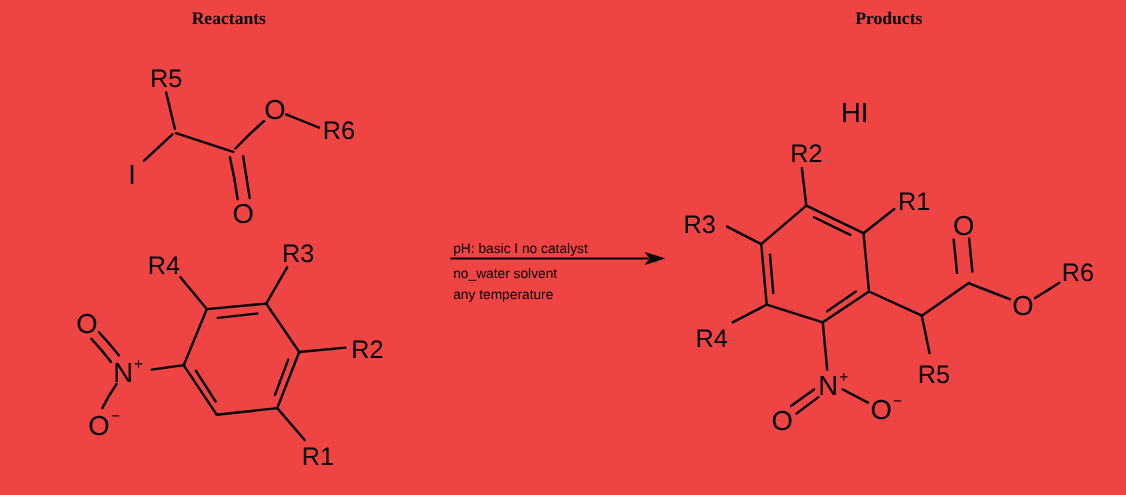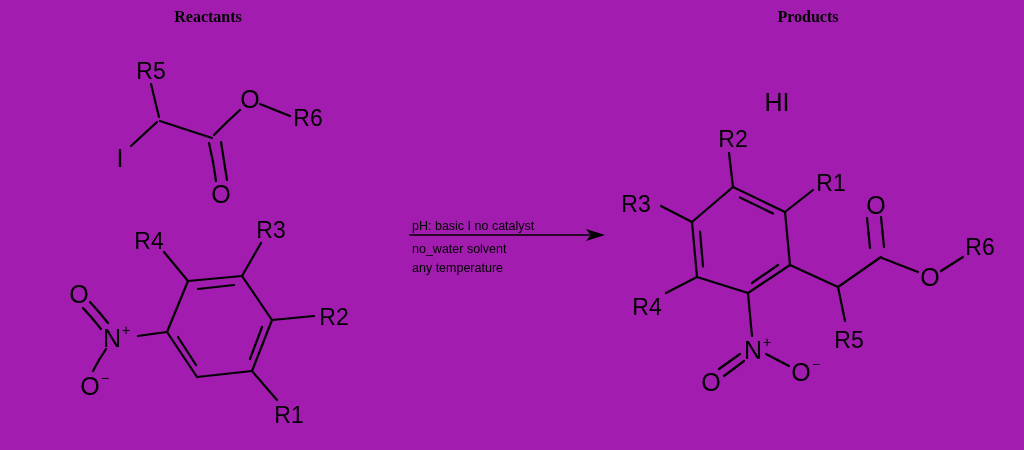--- a/index.html
+++ b/index.html
@@ -1,16 +1,16 @@
 <!DOCTYPE html>
 <html><head>
 <meta charset="utf-8">
 <style>
   html,body{margin:0;padding:0;background:#FFFFFF;}
-  .stage{position:relative;width:1024px;height:450px;background:#a21caf;overflow:hidden;}
+  .stage{position:relative;width:1024px;height:450px;background:#ef4444;overflow:hidden;}
   svg text{font-family:"Liberation Sans","DejaVu Sans",sans-serif;fill:#000000;}
   .hdr{font-family:"Liberation Serif","DejaVu Serif",serif;font-weight:bold;font-size:16px;}
   .atom{font-size:25px;}
   .rlab{font-size:23px;}
   .chg{font-size:14px;}
   .cond{font-size:12.5px;}
   line{stroke:#000000;stroke-width:2.2;stroke-linecap:round;fill:none;}
   .thin{stroke-width:1.6;}
 </style>
 </head>

